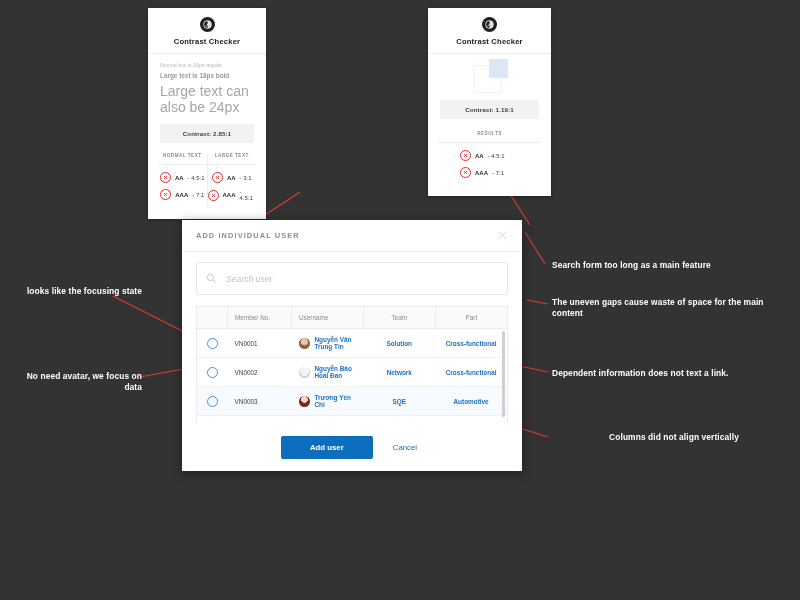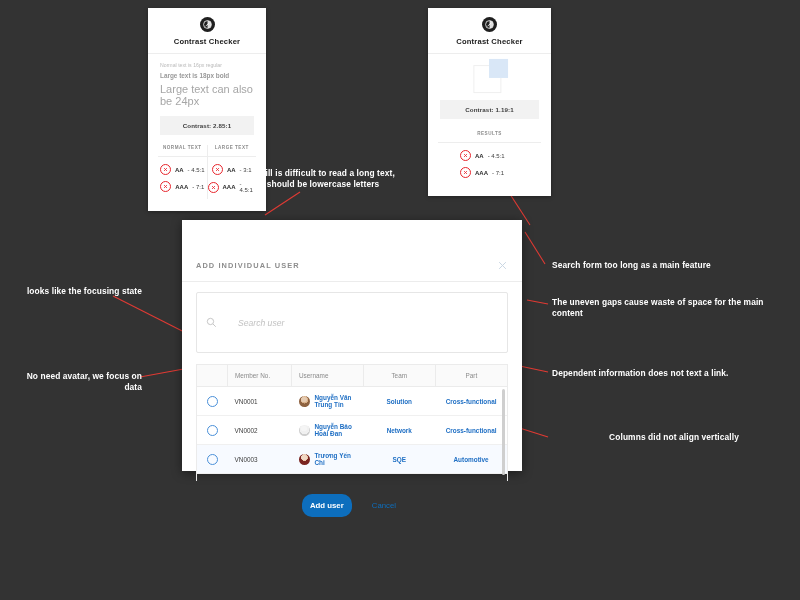--- a/index.html
+++ b/index.html
@@ -43,21 +43,21 @@
     background:#1f1f1f;margin:0 auto 5px auto;
     display:flex;align-items:center;justify-content:center;
   }
   .cc-logo svg{display:block;}
   .cc-title{
     font-size:7.6px;font-weight:700;color:#1b1b1b;letter-spacing:.2px;
   }
   .cc-samples{padding:8px 12px 9px 12px;}
   .s1{font-size:5.2px;color:#b9b9b9;margin-bottom:4px;}
   .s2{font-size:6.4px;color:#9a9a9a;font-weight:700;margin-bottom:4px;}
-  .s3{font-size:11px;color:#a6a6a6;}
+  .s3{font-size:14px;color:#a6a6a6;}
   .cc-ratio{
     margin:0 12px;
     background:#f2f2f2;
     text-align:center;
     font-size:6.2px;font-weight:700;color:#3d3d3d;
     padding:6px 0;letter-spacing:.1px;
   }
   .cc-resultwrap{padding:10px 10px 12px 10px;}
   .cc-cols{display:flex;}
   .cc-col{flex:1;}
@@ -91,34 +91,34 @@
 
   
   .dialog{
     position:absolute;
     left:182px;top:220px;width:340px;height:251px;
     background:#ffffff;
     box-shadow:0 2px 10px rgba(0,0,0,.45);
   }
   .dlg-head{
     height:31px;display:flex;align-items:center;
-    padding:0 14px;border-bottom:1px solid #ececec;margin-top:30px;
+    padding:0 14px;border-bottom:1px solid #ececec;
   }
   .dlg-title{
     font-size:7.4px;font-weight:700;color:#8d8d8d;letter-spacing:1.1px;
     flex:1;
   }
   .dlg-close{
     width:11px;height:11px;cursor:pointer;
     display:flex;align-items:center;justify-content:center;
   }
   .dlg-body{padding:10px 14px 0 14px;}
   .search{
     height:27px;border:1px solid #e6e6e6;border-radius:2px;
-    display:flex;align-items:center;gap:19px;padding:16px 9px;
+    display:flex;align-items:center;gap:7px;padding:2px 9px;
     margin-bottom:11px;
   }
   .search .mag{flex:0 0 auto;display:flex;}
   .search input{
     border:0;outline:0;flex:1;height:100%;
     font-family:"Liberation Sans", sans-serif;
     font-size:8.6px;color:#9a9a9a;background:transparent;
   }
   .search input::placeholder{color:#c2c2c2;font-style:italic;}
 
@@ -169,24 +169,24 @@
   }
   .scrollbar{
     position:absolute;right:2px;top:24px;width:3px;height:86px;
     background:#cfcfcf;border-radius:2px;
   }
   .dlg-foot{
     display:flex;align-items:center;justify-content:center;gap:14px;
     padding-top:13px;
   }
   .btn-primary{
-    background:#0d6ebd;color:#ffffff;border:0;border-radius:10px;
+    background:#0d6ebd;color:#ffffff;border:0;border-radius:2px;
     font-family:"Liberation Sans", sans-serif;
     font-size:7.8px;font-weight:700;
-    padding:7px 8px;cursor:pointer;
+    padding:7px 29px;cursor:pointer;
   }
   .btn-link{
     background:transparent;border:0;
     color:#0d6ebd;font-family:"Liberation Sans", sans-serif;
     font-size:7.8px;font-weight:400;cursor:pointer;
   }
 </style>
 </head>
 <body>
 
@@ -407,22 +407,20 @@
         <div class="scrollbar"></div>
       </div>
 
       <div class="dlg-foot">
         <button class="btn-primary">Add user</button>
         <button class="btn-link">Cancel</button>
       </div>
     </div>
   </div>
 
-  <div class="anno center" style="left:248px;top:168px;width:150px;">It will is difficult to read a long text,
-should be lowercase letters</div>
 
   <div class="anno right" style="left:20px;top:286px;width:122px;text-align:right;">looks like the focusing state</div>
 
   <div class="anno right" style="left:8px;top:371px;width:134px;">No need avatar, we focus on data</div>
 
   <div class="anno" style="left:552px;top:260px;width:244px;">Search form too long as a main feature</div>
 
   <div class="anno" style="left:552px;top:297px;width:244px;">The uneven gaps cause waste of space for the main content</div>
 
   <div class="anno" style="left:552px;top:368px;width:244px;">Dependent information does not text a link.</div>

